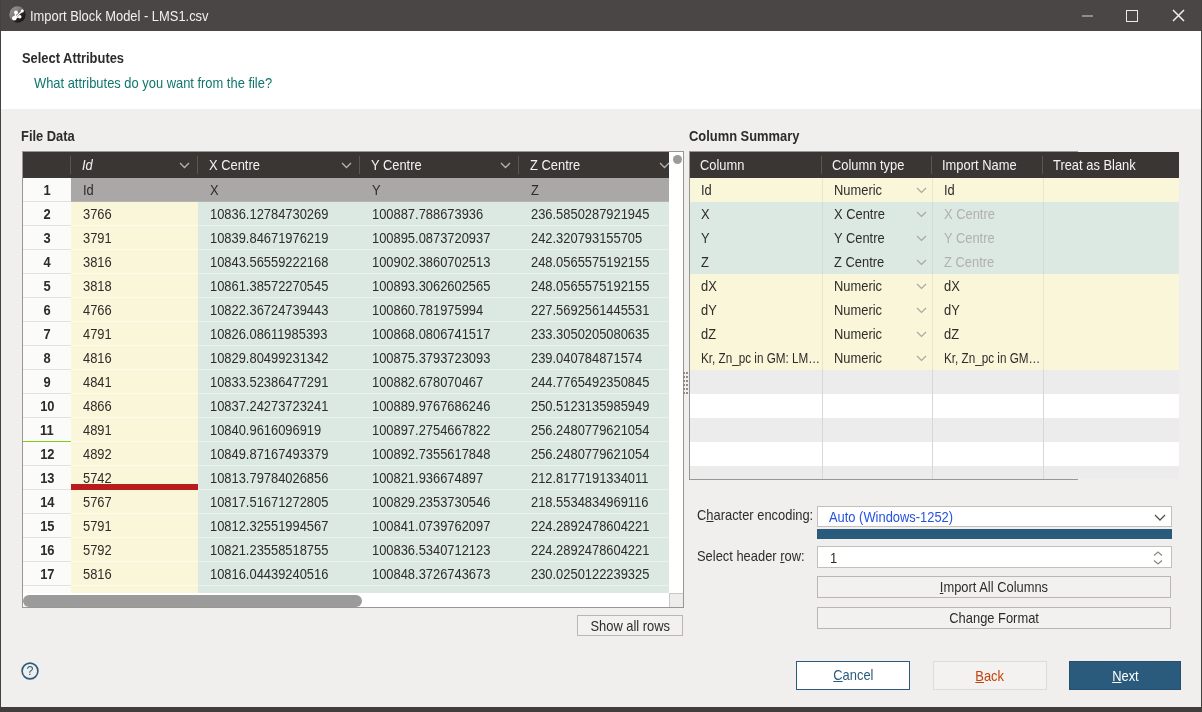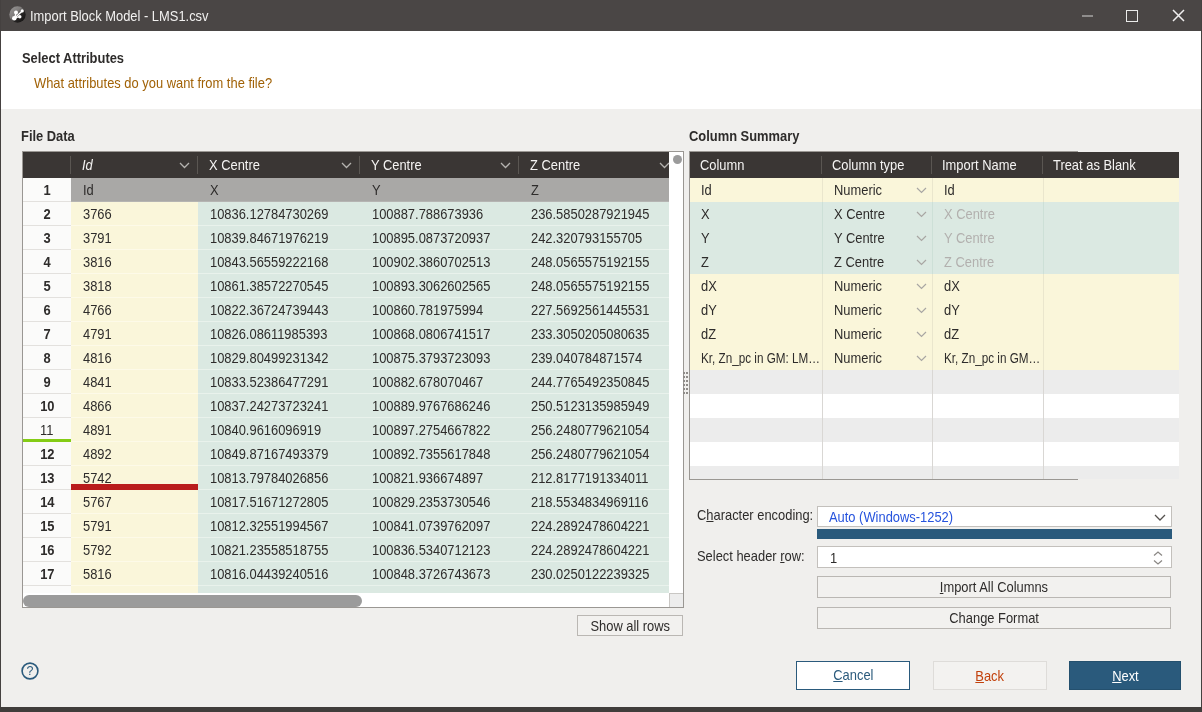--- a/index.html
+++ b/index.html
@@ -54,21 +54,21 @@
   </svg>
   <div id="title-text"><span class="t">Import Block Model - LMS1.csv</span></div>
   <div class="abs" style="left:1082px;top:15px;width:11px;height:2px;background:#8f8d8c"></div>
   <div class="abs" style="left:1126px;top:10px;width:12px;height:12px;border:1.5px solid #ebebea"></div>
   <svg class="abs" style="left:1172px;top:9px" width="13" height="13" viewBox="0 0 13 13">
     <path d="M1 1 L12 12 M12 1 L1 12" stroke="#f0efef" stroke-width="1.5"></path>
   </svg>
 </div>
 <div id="whiteband">
   <div class="abs" style="left:21px;top:19px;line-height:15px"><span class="t" style="font-weight:bold">Select Attributes</span></div>
-  <div class="abs" style="left:33px;top:44px;line-height:15px;color:#a16207"><span class="t">What attributes do you want from the file?</span></div>
+  <div class="abs" style="left:33px;top:44px;line-height:15px;color:#0f766e"><span class="t">What attributes do you want from the file?</span></div>
 </div>
 
 <div class="abs" style="left:21px;top:128px;line-height:15px"><span class="t" style="font-weight:bold">File Data</span></div>
 <div id="tbl1" class="tbl" style="left:22px;top:151px;width:662px;height:457px;">
     <div class="cell hdr" style="left:0;top:0;width:646px;height:26px"></div>
     <div class="cell" style="left:47px;top:4px;width:1px;height:18px;background:#5a5652"></div>
     <div class="cell" style="left:59px;top:0;width:113px;height:26px;line-height:26px;color:#f5f4f3"><span class="t" style="font-style:italic">Id</span></div>
     <svg class="chev" style="left:156px;top:10px" width="11" height="7" viewBox="0 0 11 7">
       <path d="M1 1 L5.5 5.5 L10 1" fill="none" stroke="#b5b3b0" stroke-width="1.3"></path>
     </svg>
@@ -131,21 +131,21 @@
     <div class="cell" style="left:0;top:218px;width:48px;height:24px;background:#fbfbfa;border-bottom:1px solid #e3e1de;text-align:center;line-height:23px;font-weight:bold"><span class="tc">9</span></div>
     <div class="cell yel" style="left:48px;top:218px;width:127px;height:24px;border-bottom:1px solid #fdfae8;line-height:23px;padding-left:12px"><span class="t">4841</span></div>
     <div class="cell grn" style="left:175px;top:218px;width:162px;height:24px;border-bottom:1px solid #e9f2ec;line-height:23px;padding-left:12px"><span class="t">10833.52386477291</span></div>
     <div class="cell grn" style="left:337px;top:218px;width:159px;height:24px;border-bottom:1px solid #e9f2ec;line-height:23px;padding-left:12px"><span class="t">100882.678070467</span></div>
     <div class="cell grn" style="left:496px;top:218px;width:150px;height:24px;border-bottom:1px solid #e9f2ec;line-height:23px;padding-left:12px"><span class="t">244.7765492350845</span></div>
     <div class="cell" style="left:0;top:242px;width:48px;height:24px;background:#fbfbfa;border-bottom:1px solid #e3e1de;text-align:center;line-height:23px;font-weight:bold"><span class="tc">10</span></div>
     <div class="cell yel" style="left:48px;top:242px;width:127px;height:24px;border-bottom:1px solid #fdfae8;line-height:23px;padding-left:12px"><span class="t">4866</span></div>
     <div class="cell grn" style="left:175px;top:242px;width:162px;height:24px;border-bottom:1px solid #e9f2ec;line-height:23px;padding-left:12px"><span class="t">10837.24273723241</span></div>
     <div class="cell grn" style="left:337px;top:242px;width:159px;height:24px;border-bottom:1px solid #e9f2ec;line-height:23px;padding-left:12px"><span class="t">100889.9767686246</span></div>
     <div class="cell grn" style="left:496px;top:242px;width:150px;height:24px;border-bottom:1px solid #e9f2ec;line-height:23px;padding-left:12px"><span class="t">250.5123135985949</span></div>
-    <div class="cell" style="left:0;top:266px;width:48px;height:24px;background:#fbfbfa;border-bottom:3px solid #84cc16;text-align:center;line-height:23px;font-weight:normal"><span class="tc">11</span></div>
+    <div class="cell" style="left:0;top:266px;width:48px;height:24px;background:#fbfbfa;border-bottom:1px solid #84cc16;text-align:center;line-height:23px;font-weight:bold"><span class="tc">11</span></div>
     <div class="cell yel" style="left:48px;top:266px;width:127px;height:24px;border-bottom:1px solid #fdfae8;line-height:23px;padding-left:12px"><span class="t">4891</span></div>
     <div class="cell grn" style="left:175px;top:266px;width:162px;height:24px;border-bottom:1px solid #e9f2ec;line-height:23px;padding-left:12px"><span class="t">10840.9616096919</span></div>
     <div class="cell grn" style="left:337px;top:266px;width:159px;height:24px;border-bottom:1px solid #e9f2ec;line-height:23px;padding-left:12px"><span class="t">100897.2754667822</span></div>
     <div class="cell grn" style="left:496px;top:266px;width:150px;height:24px;border-bottom:1px solid #e9f2ec;line-height:23px;padding-left:12px"><span class="t">256.2480779621054</span></div>
     <div class="cell" style="left:0;top:290px;width:48px;height:24px;background:#fbfbfa;border-bottom:1px solid #e3e1de;text-align:center;line-height:23px;font-weight:bold"><span class="tc">12</span></div>
     <div class="cell yel" style="left:48px;top:290px;width:127px;height:24px;border-bottom:1px solid #fdfae8;line-height:23px;padding-left:12px"><span class="t">4892</span></div>
     <div class="cell grn" style="left:175px;top:290px;width:162px;height:24px;border-bottom:1px solid #e9f2ec;line-height:23px;padding-left:12px"><span class="t">10849.87167493379</span></div>
     <div class="cell grn" style="left:337px;top:290px;width:159px;height:24px;border-bottom:1px solid #e9f2ec;line-height:23px;padding-left:12px"><span class="t">100892.7355617848</span></div>
     <div class="cell grn" style="left:496px;top:290px;width:150px;height:24px;border-bottom:1px solid #e9f2ec;line-height:23px;padding-left:12px"><span class="t">256.2480779621054</span></div>
     <div class="cell" style="left:0;top:314px;width:48px;height:24px;background:#fbfbfa;border-bottom:1px solid #e3e1de;text-align:center;line-height:23px;font-weight:bold"><span class="tc">13</span></div>

